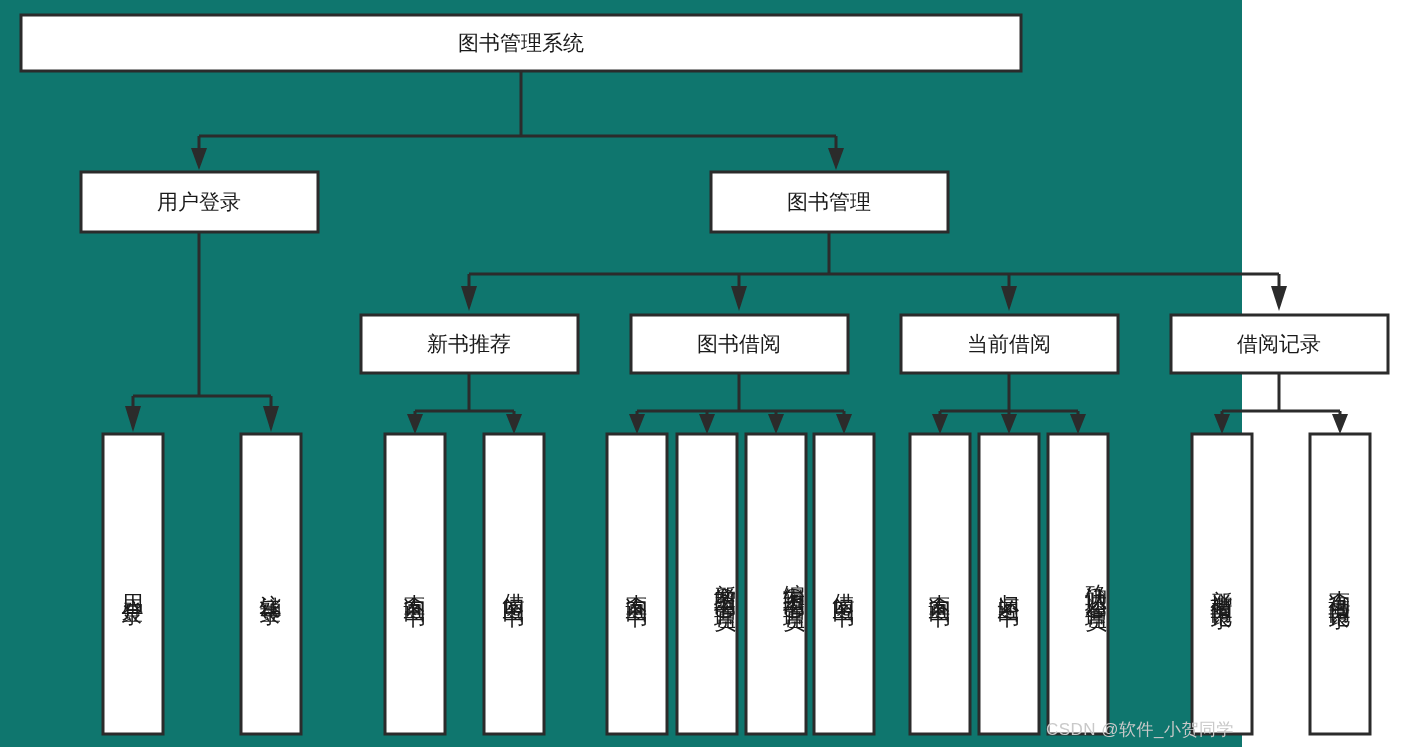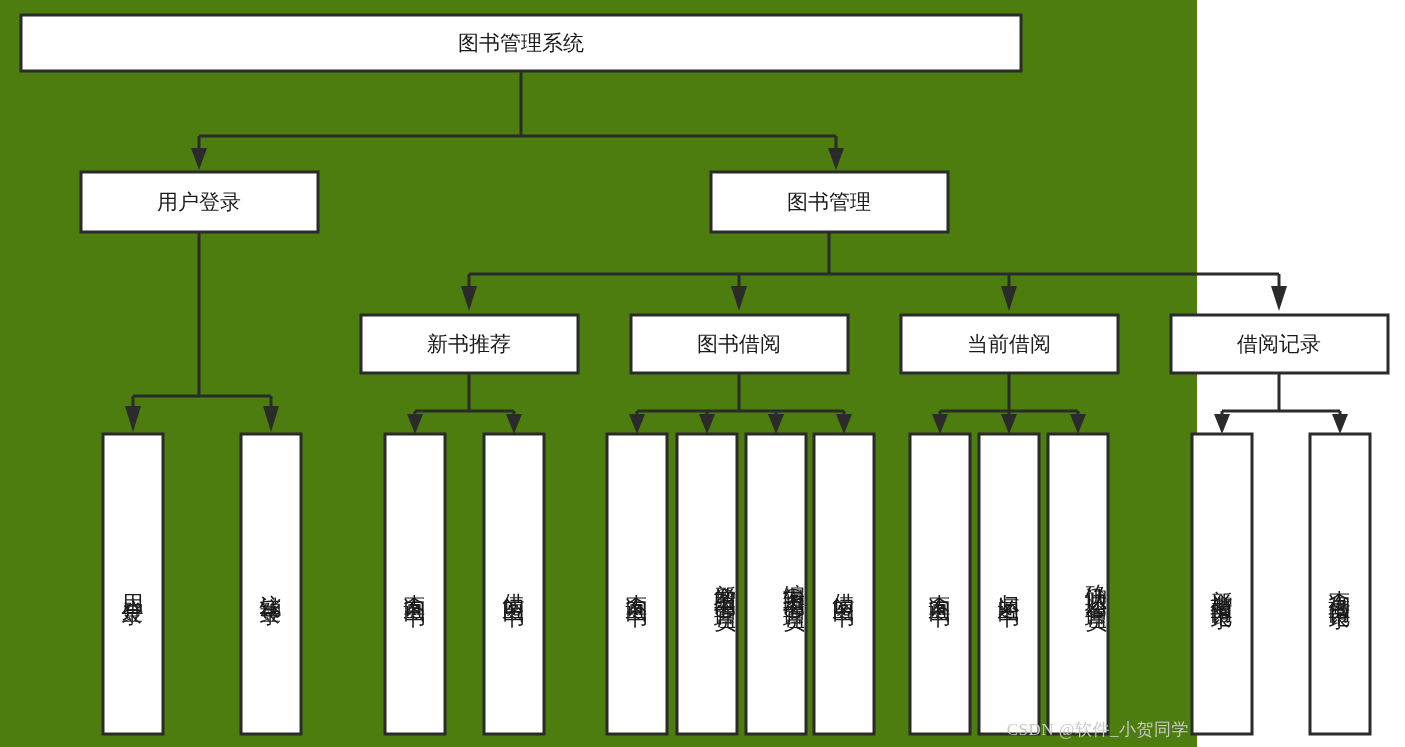--- a/index.html
+++ b/index.html
@@ -10,21 +10,22 @@
   body {
     width: 1405px;
     height: 747px;
     font-family: "Liberation Sans", "DejaVu Sans", sans-serif;
     overflow: hidden;
   }
   #diagram-root {
     position: relative;
     width: 1197px;
     height: 747px;
-    background: #4d7c0f;
+    background: #0f766e;
+    padding-left: 45px;
   }
   svg.diagram-svg {
     position: absolute;
     top: 0;
     left: 0;
     width: 1405px;
     height: 747px;
   }
   .node-box {
     fill: #ffffff;
@@ -60,21 +61,21 @@
     line-height: 1.05;
     letter-spacing: 4px;
     color: #1a1a1a;
     white-space: nowrap;
     pointer-events: none;
   }
   .watermark {
     position: absolute;
     right: 8px;
     bottom: 6px;
-    font-family: Liberation Serif, serif;
+    font-family: Liberation Sans, sans-serif;
     font-size: 17px;
     color: #c9c9c9;
     letter-spacing: 0.5px;
     user-select: none;
   }
 </style>
 </head>
 <body>
 
 <div id="diagram-root">

